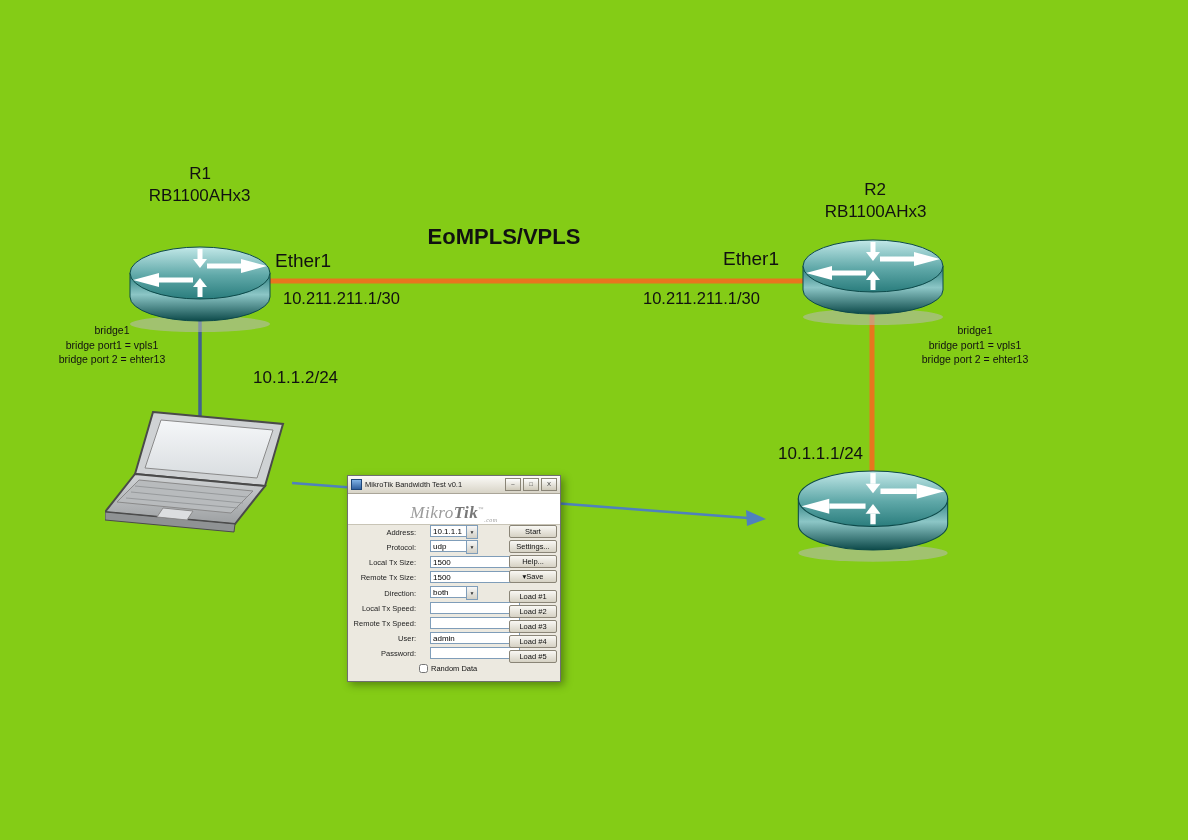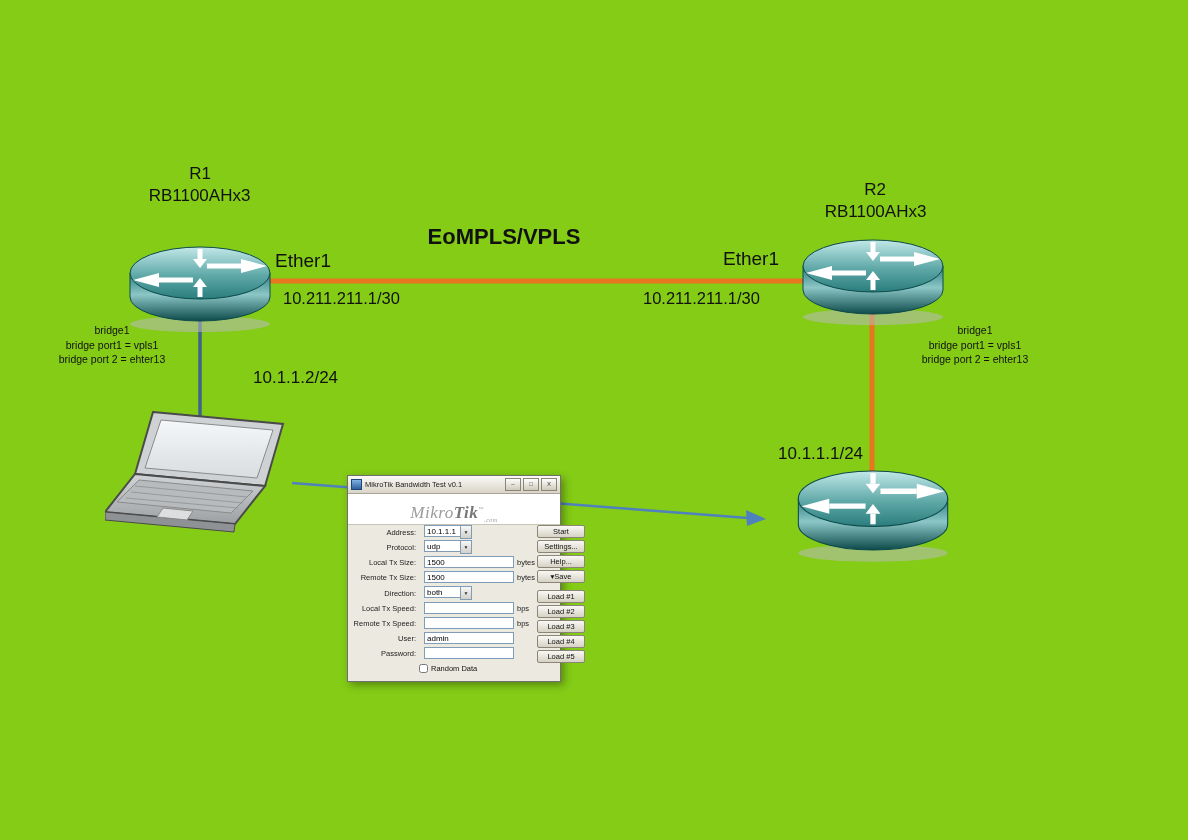--- a/index.html
+++ b/index.html
@@ -22,31 +22,31 @@
   .winbtn{width:14px;height:11px;margin-left:2px;background:linear-gradient(#fefefe,#cfcaba);
           border:1px solid #8a8577;font-size:6px;line-height:10px;text-align:center;color:#333;}
   .logo{height:30px;background:#fff;border-bottom:1px solid #c8c4b6;text-align:center;}
   .logo-text{font-family:"Liberation Serif",serif;font-style:italic;color:#9b9b9b;
              font-size:17px;line-height:30px;letter-spacing:0.5px;}
   .logo-tik{font-weight:bold;color:#787878;}
   .tm{font-size:5.5px;vertical-align:super;color:#9b9b9b;}
   .com{font-size:6px;vertical-align:sub;color:#9b9b9b;}
   .formarea{position:absolute;left:0;top:48px;right:0;bottom:0;}
   .frow{position:absolute;left:2px;height:14px;display:flex;align-items:center;}
-  .flabel{display:inline-block;width:66px;text-align:right;margin-right:8px;font-size:7.5px;color:#222;}
+  .flabel{display:inline-block;width:66px;text-align:right;margin-right:14px;font-size:7.5px;color:#222;}
   .tin{width:90px;height:12px;border:1px solid #7f9db9;background:#fff;font-size:8px;
        padding:0 2px;font-family:"Liberation Sans",sans-serif;box-sizing:border-box;}
   .combo{display:flex;align-items:stretch;}
   .combo .tin{width:36px;border-right:none;}
   .drop{width:12px;background:linear-gradient(#f7f7f7,#d3d0c6);border:1px solid #7f9db9;
         font-size:5px;text-align:center;line-height:12px;color:#333;box-sizing:border-box;}
   .suffix{margin-left:3px;font-size:7.5px;color:#222;}
   .btn{position:absolute;left:161px;width:48px;height:13px;background:linear-gradient(#f9f8f4,#d6d2c4);
        border:1px solid #8a8577;border-radius:2px;font-size:7.5px;text-align:center;line-height:11px;
-       font-family:"Liberation Sans",sans-serif;padding:0;color:#111;margin-left:28px;}
+       font-family:"Liberation Sans",sans-serif;padding:0;color:#111;}
   .cb{width:9px;height:9px;margin:0 3px 0 0;}
   .cblabel{font-size:7.5px;}
 
   
   .node-name{font-size:17px;}
   .node-model{font-size:17px;}
   .port-label{font-size:19px;}
   .ip-label{font-size:16.5px;}
   .wan-title{font-size:22px;font-weight:bold;}
   .bridge-note{font-size:10.5px;line-height:14.5px;text-align:center;}

